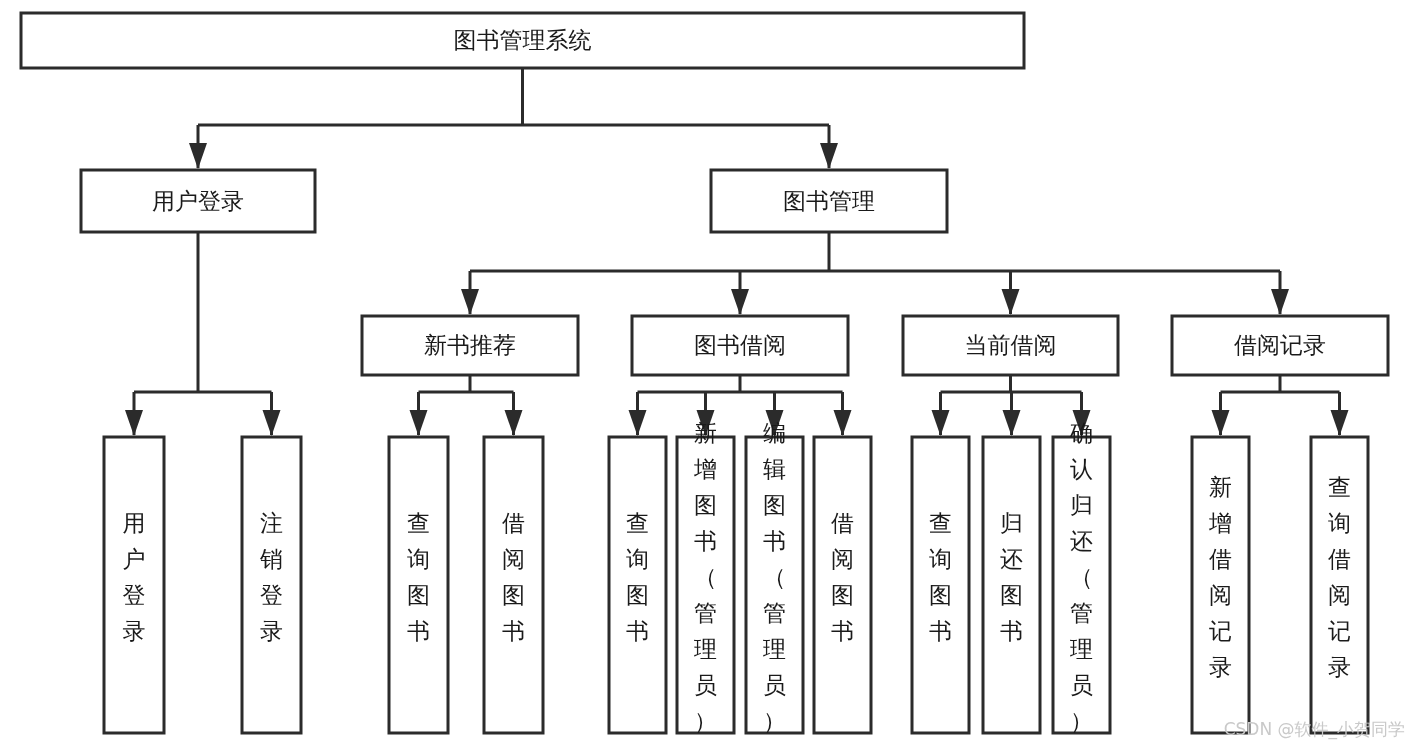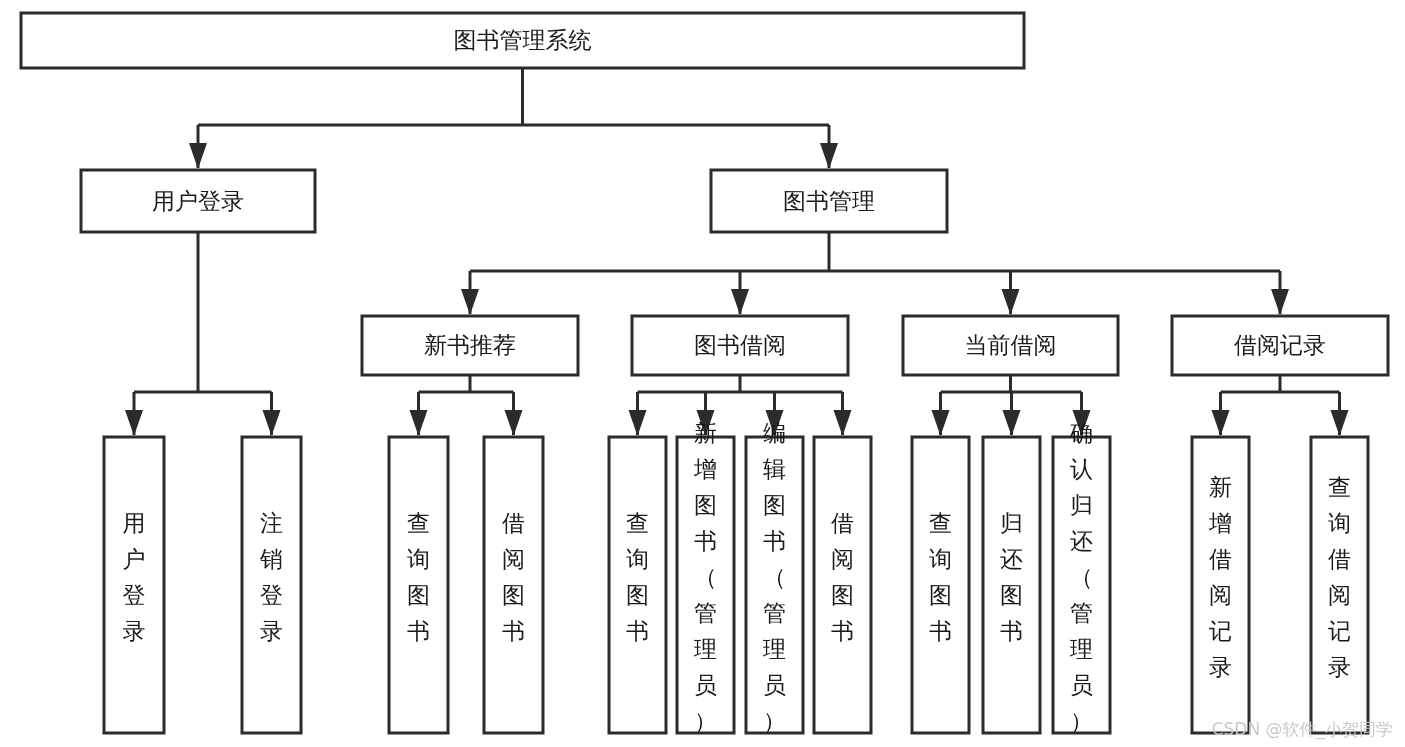--- a/index.html
+++ b/index.html
@@ -42,21 +42,21 @@
     stroke: #2b2b2b;
     stroke-width: 3;
     fill: none;
   }
   .arrow-head {
     fill: #2b2b2b;
     stroke: none;
   }
   .watermark {
     position: absolute;
-    right: 12px;
+    right: 0;
     bottom: 6px;
     font-family: "DejaVu Sans", "Liberation Sans", sans-serif;
     font-size: 17px;
     color: #c9c9c9;
     white-space: nowrap;
     user-select: none;
   }
 </style>
 </head>
 <body>

